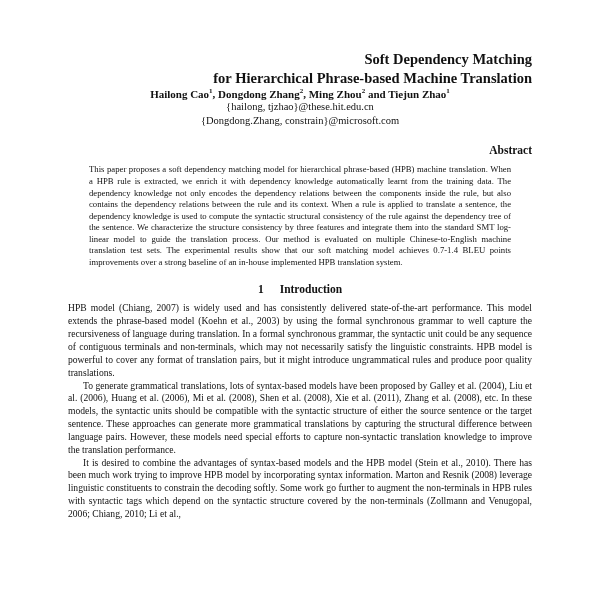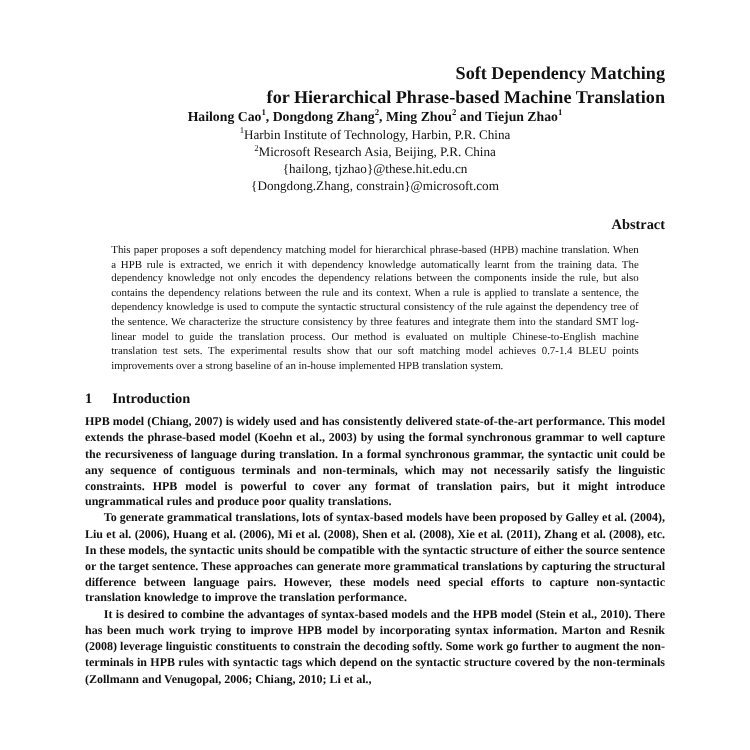--- a/index.html
+++ b/index.html
@@ -44,49 +44,45 @@
   .abstract-body {
     margin: 0 21px;
     font-size: 8.7px;
     line-height: 1.33;
     text-align: justify;
   }
   .section-heading {
     font-weight: bold;
     font-size: 11.5px;
     margin: 15px 0 7px 0;
+    text-align: center;
   }
   .section-heading .sec-num { margin-right: 16px; }
   p.body-para {
     font-size: 9.6px;
     line-height: 1.34;
     text-align: justify;
     margin: 0;
-    font-weight: bold;
   }
   p.body-para.indent { text-indent: 15px; }
 </style>
 </head>
 <body>
 
 <div class="page">
 
   <h1 class="title">
     <span>Soft Dependency Matching</span><br>
     <span>for Hierarchical Phrase-based Machine Translation</span>
   </h1>
 
   <div class="authors">
     <span>Hailong Cao</span><sup>1</sup><span>, </span><span>Dongdong Zhang</span><sup>2</sup><span>, </span><span>Ming Zhou</span><sup>2</sup><span> and </span><span>Tiejun Zhao</span><sup>1</sup>
   </div>
 
-  <div class="affiliations">
-    <div><sup>1</sup><span>Harbin Institute of Technology, Harbin, P.R. China</span></div>
-    <div><sup>2</sup><span>Microsoft Research Asia, Beijing, P.R. China</span></div>
-  </div>
 
   <div class="emails">
     <div>{hailong, tjzhao}@these.hit.edu.cn</div>
     <div>{Dongdong.Zhang, constrain}@microsoft.com</div>
   </div>
 
   <div class="abstract-heading">Abstract</div>
 
   <p class="abstract-body">This paper proposes a soft dependency matching model for hierarchical phrase-based (HPB) machine translation. When a HPB rule is extracted, we enrich it with dependency knowledge automatically learnt from the training data. The dependency knowledge not only encodes the dependency relations between the components inside the rule, but also contains the dependency relations between the rule and its context. When a rule is applied to translate a sentence, the dependency knowledge is used to compute the syntactic structural consistency of the rule against the dependency tree of the sentence. We characterize the structure consistency by three features and integrate them into the standard SMT log-linear model to guide the translation process. Our method is evaluated on multiple Chinese-to-English machine translation test sets. The experimental results show that our soft matching model achieves 0.7-1.4 BLEU points improvements over a strong baseline of an in-house implemented HPB translation system.</p>
 

